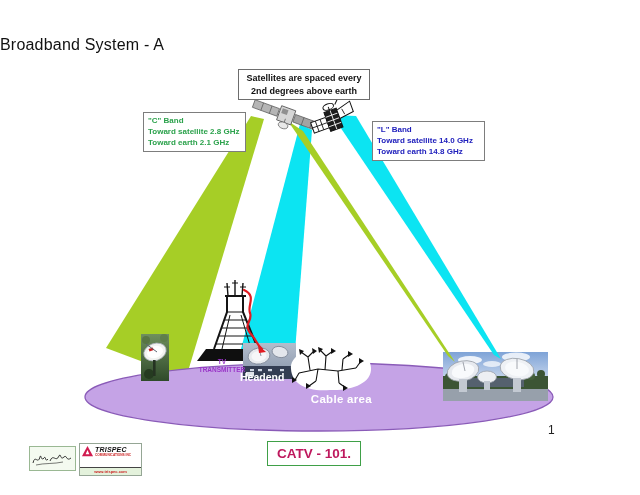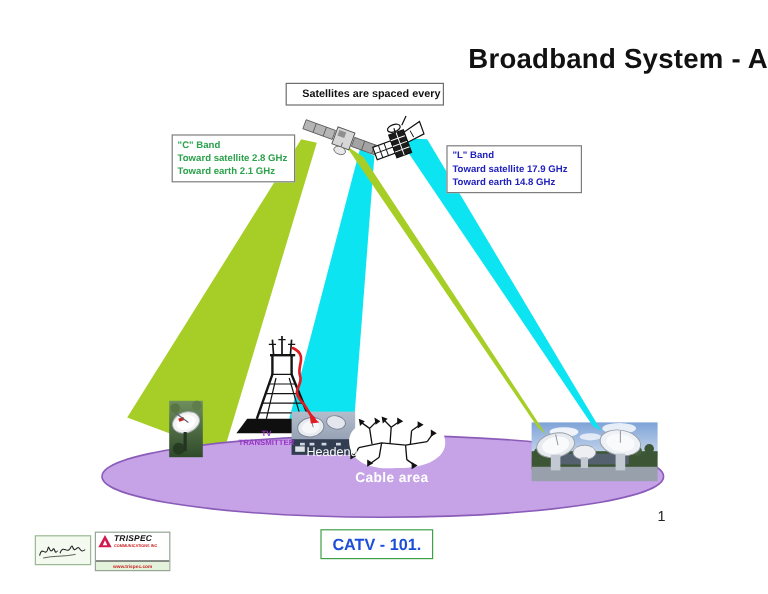--- a/index.html
+++ b/index.html
@@ -3,51 +3,51 @@
 <meta charset="utf-8">
 <style>
   html,body{margin:0;padding:0;background:#fff;}
   #slide{
     position:relative;width:640px;height:495px;background:#ffffff;overflow:hidden;
     font-family:"Liberation Sans", sans-serif;
   }
   #diagram-svg{position:absolute;left:0;top:0;z-index:1;}
   .txt{position:absolute;z-index:10;}
   #page-title{
-    left:0;right:0;top:36px;text-align:right;
-    font-size:23px;font-weight:bold;color:#111;letter-spacing:.2px;
+    left:0;right:0;top:36px;text-align:left;
+    font-size:16px;font-weight:normal;color:#111;letter-spacing:.2px;
   }
   #satellite-note{
     left:238px;top:69px;width:132px;box-sizing:border-box;
     border:1px solid #6d6d6d;background:#fff;padding:2px 2px;
-    font-size:9px;font-weight:bold;color:#111;text-align:right;line-height:1.4;
+    font-size:9px;font-weight:bold;color:#111;text-align:center;line-height:1.4;
   }
   .band-box{
     box-sizing:border-box;border:1px solid #7d7d7d;background:#fff;
     padding:3px 4px;font-size:8px;font-weight:bold;line-height:1.35;white-space:nowrap;
   }
   #c-band-box{left:143px;top:112px;width:103px;color:#2ca24c;}
   #l-band-box{left:372px;top:121px;width:113px;color:#2121bd;}
   #tv-transmitter-label{
     left:188px;top:358px;width:68px;text-align:center;
     font-size:6.5px;font-weight:bold;color:#9a35c8;line-height:1.25;
   }
   #headend-label{
-    left:240px;top:371px;width:58px;text-align:right;
-    font-size:10.5px;font-weight:normal;color:#fff;
+    left:240px;top:371px;width:58px;text-align:left;
+    font-size:10.5px;font-weight:bold;color:#fff;
   }
   #cable-area-label{
-    left:296px;top:393px;width:76px;text-align:left;
+    left:296px;top:393px;width:76px;text-align:right;
     font-size:11.5px;font-weight:bold;color:#fff;letter-spacing:.3px;
   }
   #page-number{left:548px;top:423px;font-size:12px;color:#222;}
   #catv-box{
     left:267px;top:441px;width:94px;height:25px;box-sizing:border-box;
     border:1.5px solid #3fa047;background:#fff;text-align:center;
-    font-size:13.5px;font-weight:bold;color:#1d4ed8;line-height:23px;
+    font-size:13.5px;font-weight:bold;color:#be185d;line-height:23px;
   }
   #signature-box{
     left:29px;top:446px;width:47px;height:25px;box-sizing:border-box;
     border:1px solid #9ab893;background:#f4faf0;
   }
   #trispec-box{
     left:79px;top:443px;width:63px;height:33px;box-sizing:border-box;
     border:1px solid #95a695;background:#fff;display:flex;flex-direction:column;
   }
   #trispec-top{display:flex;align-items:center;gap:1px;padding:1px 1px 0 1px;}
@@ -211,31 +211,32 @@
       <ellipse cx="333" cy="106" rx="5.5" ry="3" fill="#ffffff" stroke="#111111" stroke-width="1"></ellipse>
       <line x1="333" y1="106" x2="333" y2="110" stroke="#111111" stroke-width="1"></line>
       <line x1="340" y1="106" x2="346" y2="100" stroke="#111111" stroke-width="1"></line>
     </g>
   </svg>
 
   <div id="page-title" class="txt">Broadband System - A</div>
 
   <div id="satellite-note" class="txt">
     <div>Satellites are spaced every</div>
+    <div>2nd degrees above earth</div>
   </div>
 
   <div id="c-band-box" class="txt band-box">
     <div>"C" Band</div>
     <div>Toward satellite 2.8 GHz</div>
     <div>Toward earth 2.1 GHz</div>
   </div>
 
   <div id="l-band-box" class="txt band-box">
     <div>"L" Band</div>
-    <div>Toward satellite 17.9 GHz</div>
+    <div>Toward satellite 14.0 GHz</div>
     <div>Toward earth 14.8 GHz</div>
   </div>
 
   <div id="tv-transmitter-label" class="txt">
     <div>TV</div>
     <div>TRANSMITTER</div>
   </div>
 
   <div id="headend-label" class="txt">Headend</div>
 

